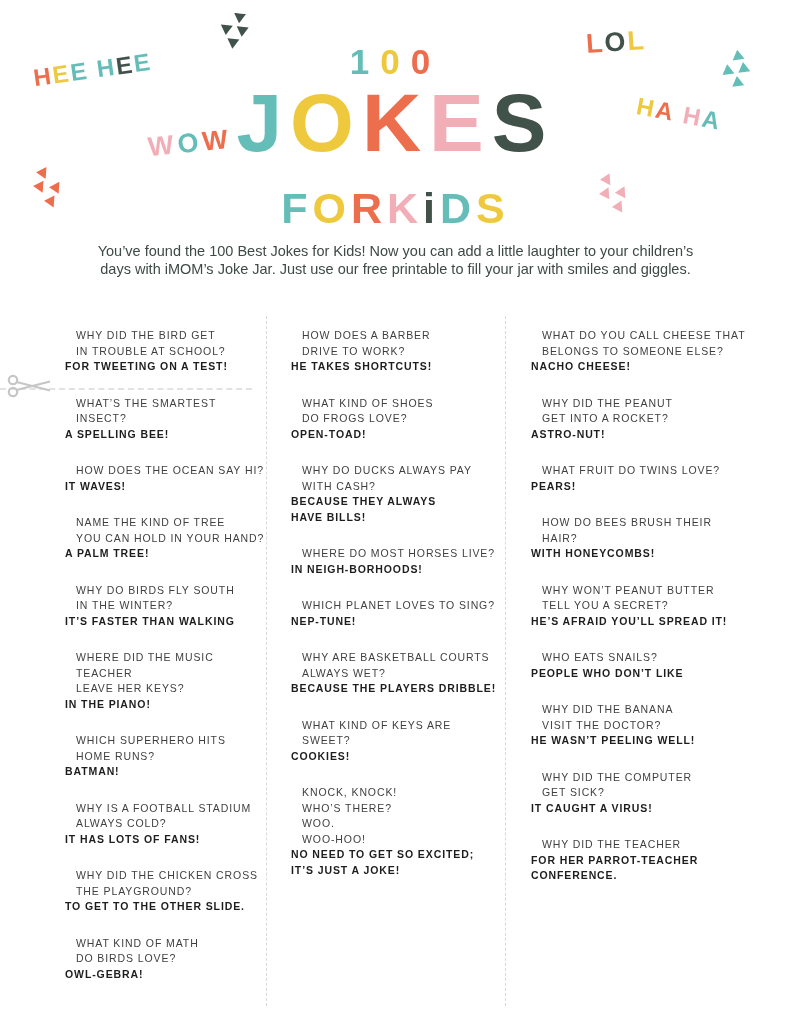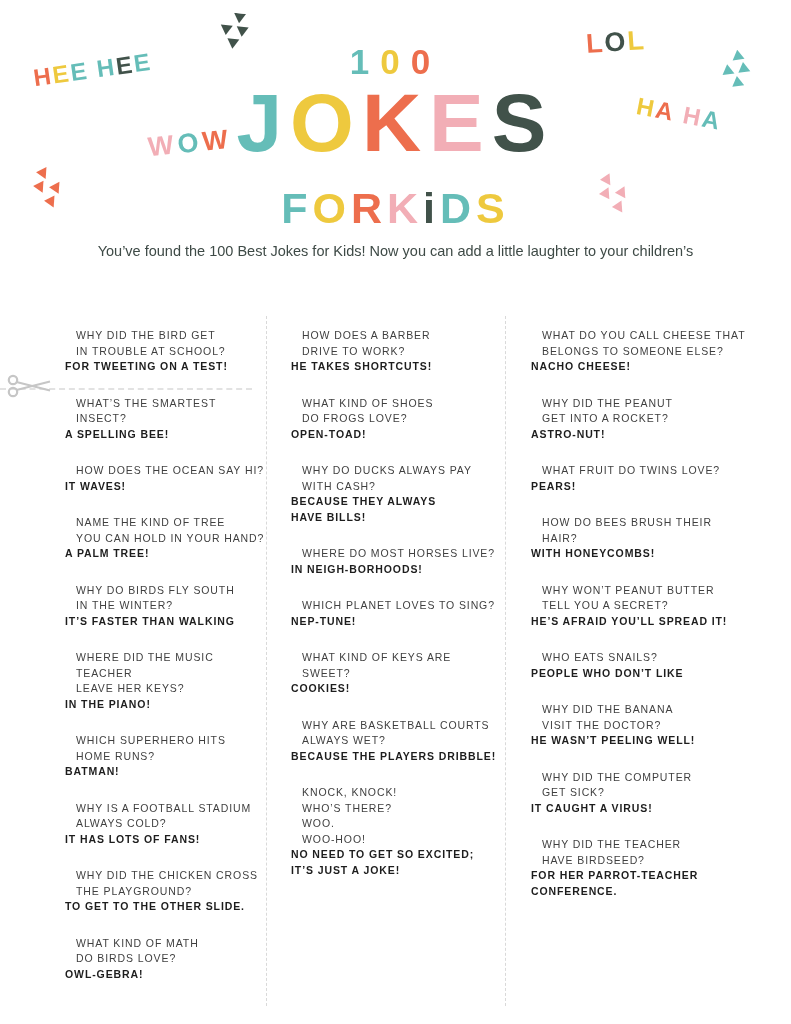--- a/index.html
+++ b/index.html
@@ -93,20 +93,21 @@
     <polygon points="16,20 26,14 26,26"></polygon>
     <polygon points="12,34 22,28 22,40"></polygon>
   </svg>
 
   <div class="count"><span style="color: rgb(101, 189, 184);">1</span><span style="color: rgb(238, 201, 62);">0</span><span style="color: rgb(237, 110, 77);">0</span></div>
   <div class="title"><span style="color: rgb(101, 189, 184);">J</span><span style="color: rgb(238, 201, 62);">O</span><span style="color: rgb(237, 110, 77);">K</span><span style="color: rgb(242, 174, 182);">E</span><span style="color: rgb(65, 82, 74);">S</span></div>
   <div class="subtitle"><span style="color: rgb(101, 189, 184);">F</span><span style="color: rgb(238, 201, 62);">O</span><span style="color: rgb(237, 110, 77);">R</span><span> </span><span style="color: rgb(242, 174, 182);">K</span><span style="color: rgb(65, 82, 74);">i</span><span style="color: rgb(101, 189, 184);">D</span><span style="color: rgb(238, 201, 62);">S</span></div>
 
   <p class="intro">
     <span>You’ve found the 100 Best Jokes for Kids! Now you can add a little laughter to your children’s</span><br>
+    <span>days with iMOM’s Joke Jar. Just use our free printable to fill your jar with smiles and giggles.</span>
   </p>
 
   <div class="cutline"></div>
   <svg class="scissors" width="48" height="30" viewBox="0 0 48 30">
     <g fill="none" stroke-width="2.2" stroke="#c6c6c6">
       <circle cx="7" cy="9" r="4.2"></circle>
       <circle cx="7" cy="21" r="4.2"></circle>
       <line x1="10.5" y1="11" x2="44" y2="19.5"></line>
       <line x1="10.5" y1="19" x2="44" y2="10.5"></line>
     </g>
@@ -182,27 +183,27 @@
       </div>
       <div class="joke">
         <div class="q">WHERE DO MOST HORSES LIVE?</div>
         <div class="a">IN NEIGH-BORHOODS!</div>
       </div>
       <div class="joke">
         <div class="q">WHICH PLANET LOVES TO SING?</div>
         <div class="a">NEP-TUNE!</div>
       </div>
       <div class="joke">
-        <div class="q">WHAT KIND OF KEYS ARE SWEET?</div>
-        <div class="a">COOKIES!</div>
-      </div>
-      <div class="joke">
         <div class="q">WHY ARE BASKETBALL COURTS</div>
         <div class="q">ALWAYS WET?</div>
         <div class="a">BECAUSE THE PLAYERS DRIBBLE!</div>
+      </div>
+      <div class="joke">
+        <div class="q">WHAT KIND OF KEYS ARE SWEET?</div>
+        <div class="a">COOKIES!</div>
       </div>
       <div class="joke">
         <div class="q">KNOCK, KNOCK!</div>
         <div class="q">WHO’S THERE?</div>
         <div class="q">WOO.</div>
         <div class="q">WOO-HOO!</div>
         <div class="a">NO NEED TO GET SO EXCITED;</div>
         <div class="a">IT’S JUST A JOKE!</div>
       </div>
     </div>
@@ -240,21 +241,20 @@
         <div class="q">VISIT THE DOCTOR?</div>
         <div class="a">HE WASN’T PEELING WELL!</div>
       </div>
       <div class="joke">
         <div class="q">WHY DID THE COMPUTER</div>
         <div class="q">GET SICK?</div>
         <div class="a">IT CAUGHT A VIRUS!</div>
       </div>
       <div class="joke">
         <div class="q">WHY DID THE TEACHER</div>
-        <div class="q">HAVE BIRDSEED?</div>
         <div class="a">FOR HER PARROT-TEACHER</div>
         <div class="a">CONFERENCE.</div>
       </div>
     </div>
 
   <div class="footer">iMOM | © 2021 by Family First. All Rights Reserved.</div>
 
 </div>
 
 </body></html>

